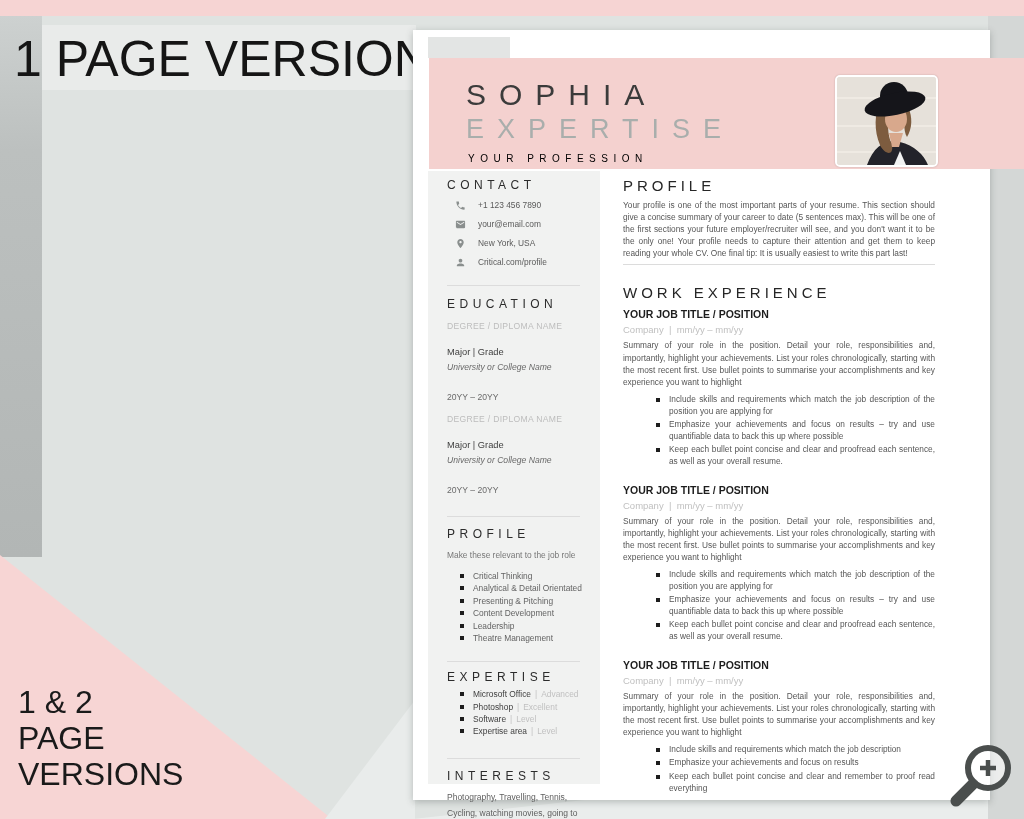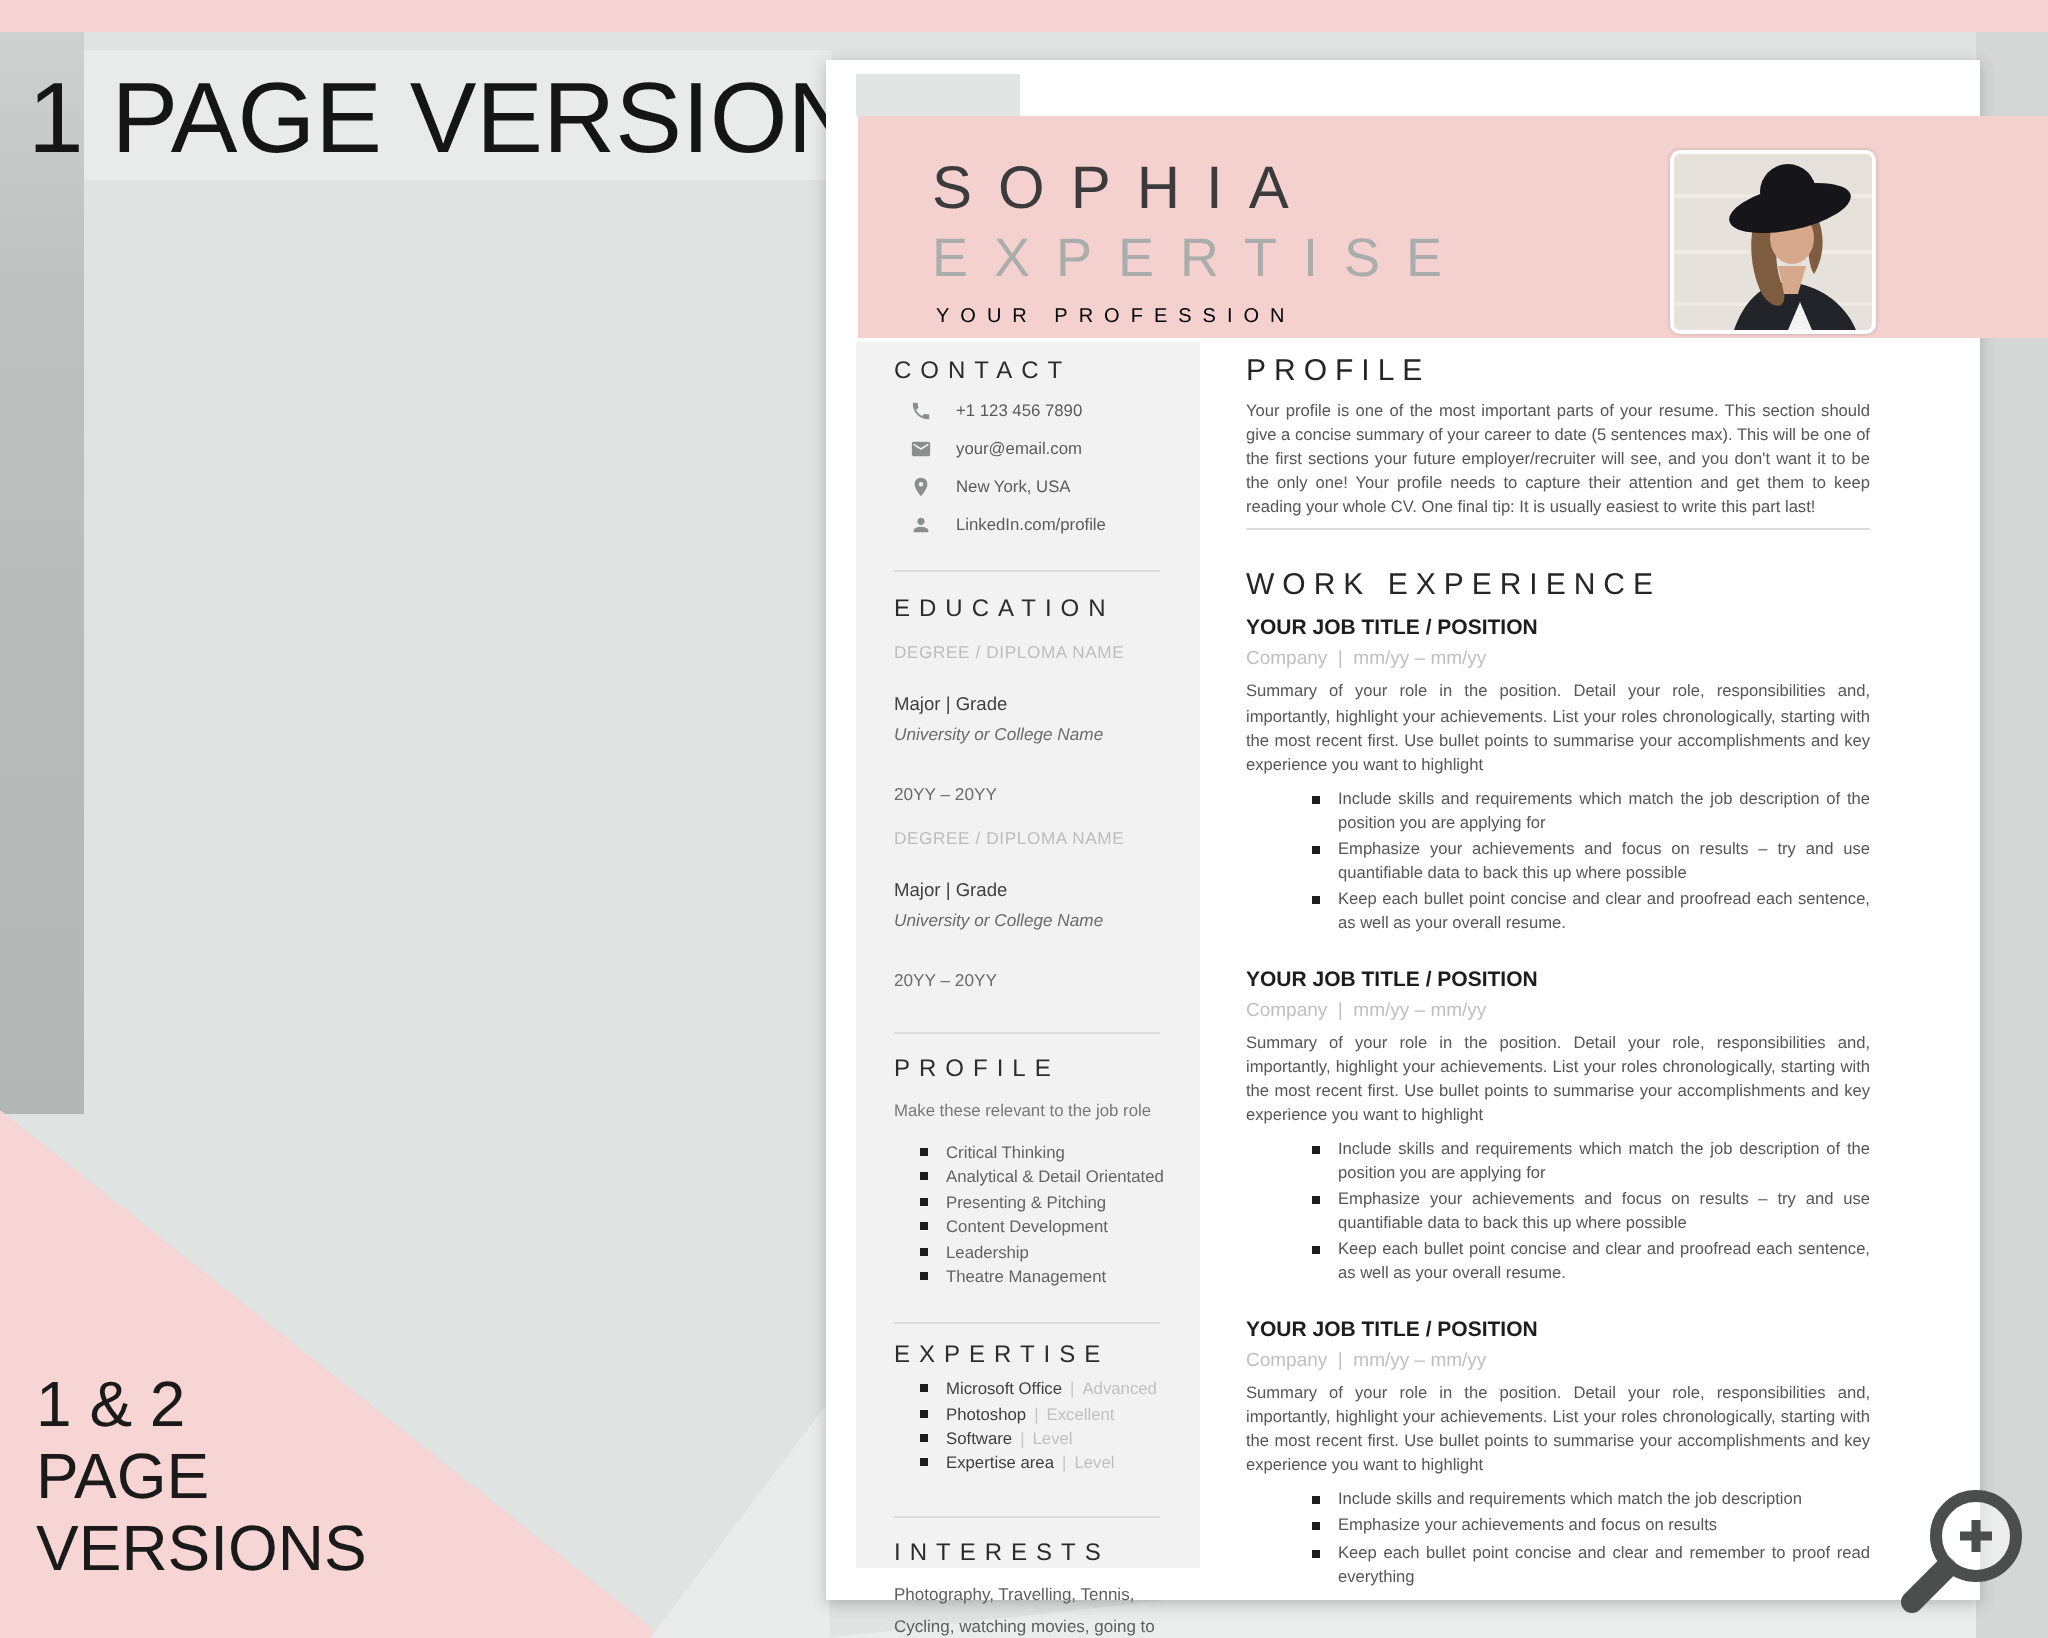--- a/index.html
+++ b/index.html
@@ -155,21 +155,21 @@
             </svg>
         </span>
         <span>New York, USA</span>
       </div>
       <div class="c-row">
         <span class="c-ic">
           <svg viewBox="0 0 24 24">
               <path d="M12 12c2.2 0 4-1.8 4-4s-1.8-4-4-4-4 1.8-4 4 1.8 4 4 4zm0 2c-2.7 0-8 1.3-8 4v2h16v-2c0-2.7-5.3-4-8-4z"></path>
             </svg>
         </span>
-        <span>LinkedIn.com/profile</span>
+        <span>Critical.com/profile</span>
       </div>
 
       <div class="s-div" style="margin-top:17px"></div>
       <div class="s-head" style="margin-top:11px">EDUCATION</div>
 
       <div>
         <div class="edu-degree">DEGREE / DIPLOMA NAME</div>
         <div class="edu-major">Major | Grade</div>
         <div class="edu-school">University or College Name</div>
         <div class="edu-years">20YY – 20YY</div>

